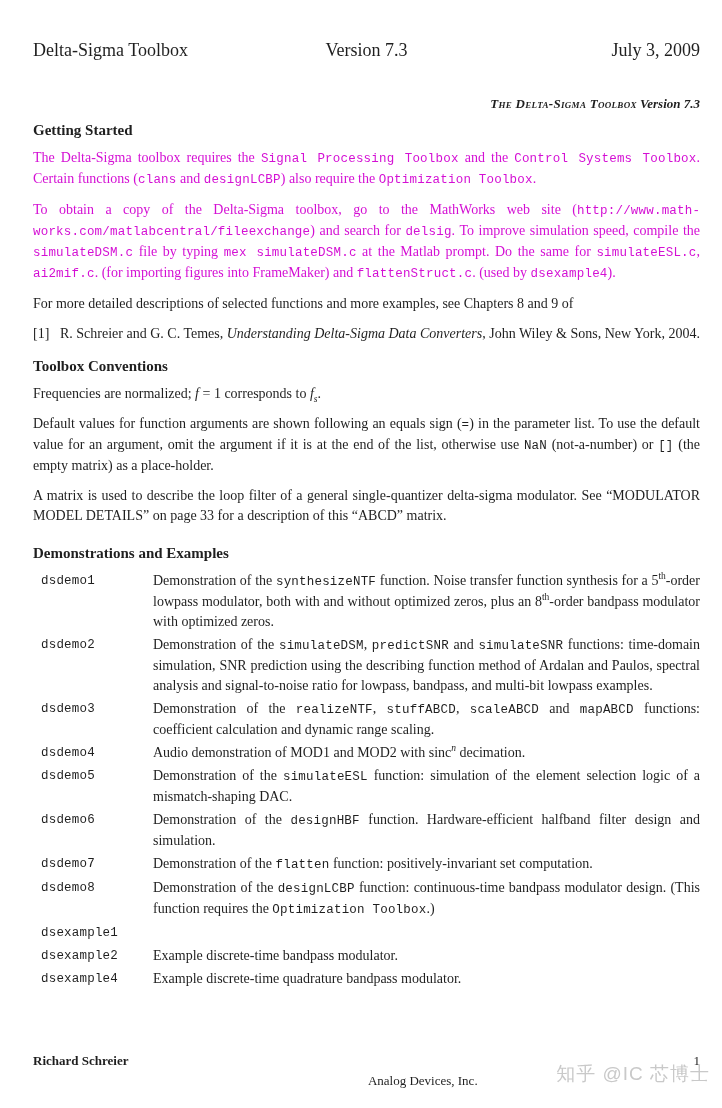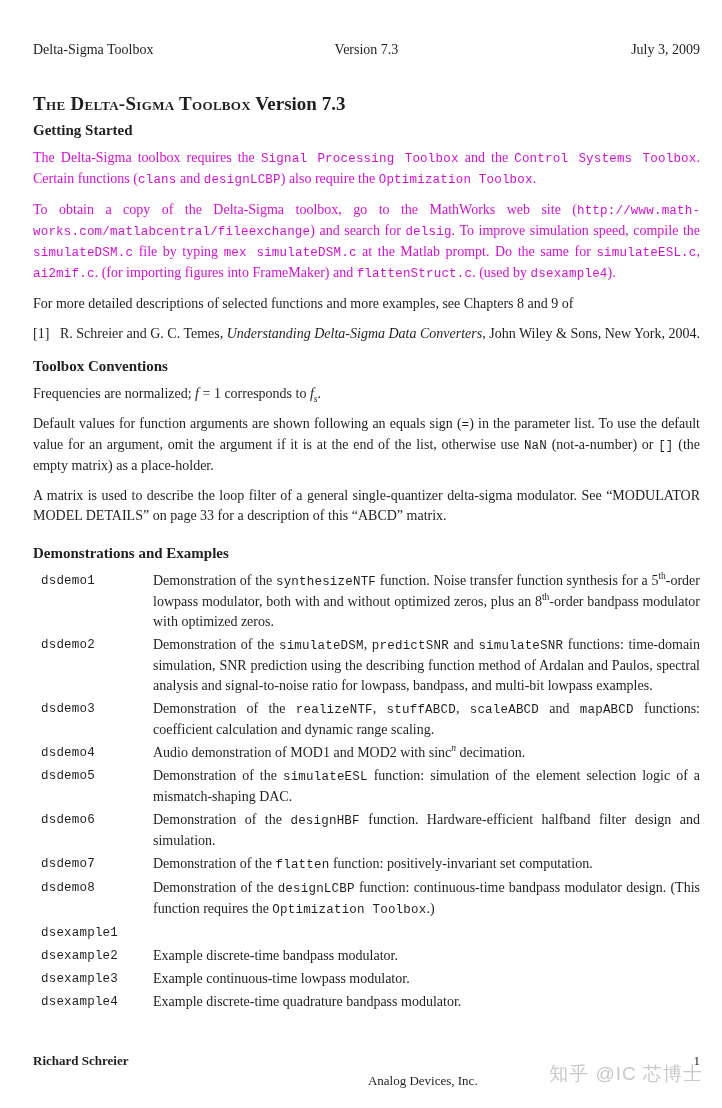--- a/index.html
+++ b/index.html
@@ -7,43 +7,43 @@
     position:relative;
     width:722px;height:1108px;
     background:#ffffff;
     box-sizing:border-box;
     padding:42px 22px 0 33px;
     font-family:"Liberation Serif", serif;
     color:#1f1f1f;
     overflow:hidden;
   }
   
-  .runhead{display:flex;font-size:14px;line-height:16px;}
+  .runhead{display:flex;font-size:18px;line-height:16px;}
   .runhead .l{flex:1;text-align:left;}
   .runhead .c{flex:1;text-align:center;}
   .runhead .r{flex:1;text-align:right;}
   .runfoot{
     position:absolute;left:33px;right:22px;top:1053px;
     display:flex;font-size:13px;line-height:16px;
   }
   .runfoot .l{flex:1;text-align:left;font-weight:bold;}
   .runfoot .c{flex:1;text-align:right;margin-top:20px;}
   .runfoot .r{flex:1;text-align:right;}
   .watermark{
-    position:absolute;right:19px;top:1061px;
+    position:absolute;right:12px;top:1061px;
     font-family:"Liberation Sans", sans-serif;
     font-size:19px;letter-spacing:1px;
     color:var(--wm,#c9c9c9);
     white-space:nowrap;
   }
   
   .doc-title{
     margin-top:36px;
-    text-align:left;
-    font-weight:bold;font-size:19px;line-height:20px;
+    text-align:right;
+    font-weight:bold;font-size:13px;line-height:20px;font-style:italic;
   }
   .doc-title .caps{font-variant:small-caps;letter-spacing:0.3px;}
   h2.sect{
     font-size:15px;font-weight:bold;
     margin:14px 0 9px 0;line-height:17px;
   }
   h2.sect.first{margin-top:8px;}
   
   .para{
     font-size:14px;line-height:20px;
@@ -153,24 +153,20 @@
 
     <div class="demo-row">
       <span class="demo-label">dsexample1</span>
     </div>
 
     <div class="demo-row">
       <span class="demo-label">dsexample2</span>
       <div class="demo-desc"><span>Example discrete-time bandpass modulator.</span></div>
     </div>
 
-    <div class="demo-row">
-      <span class="demo-label">dsexample3</span>
-      <div class="demo-desc"><span>Example continuous-time lowpass modulator.</span></div>
-    </div>
 
     <div class="demo-row">
       <span class="demo-label">dsexample4</span>
       <div class="demo-desc"><span>Example discrete-time quadrature bandpass modulator.</span></div>
     </div>
   </div>
 
   <div class="runfoot">
     <span class="l">Richard Schreier</span>
     <span class="c">Analog Devices, Inc.</span>

